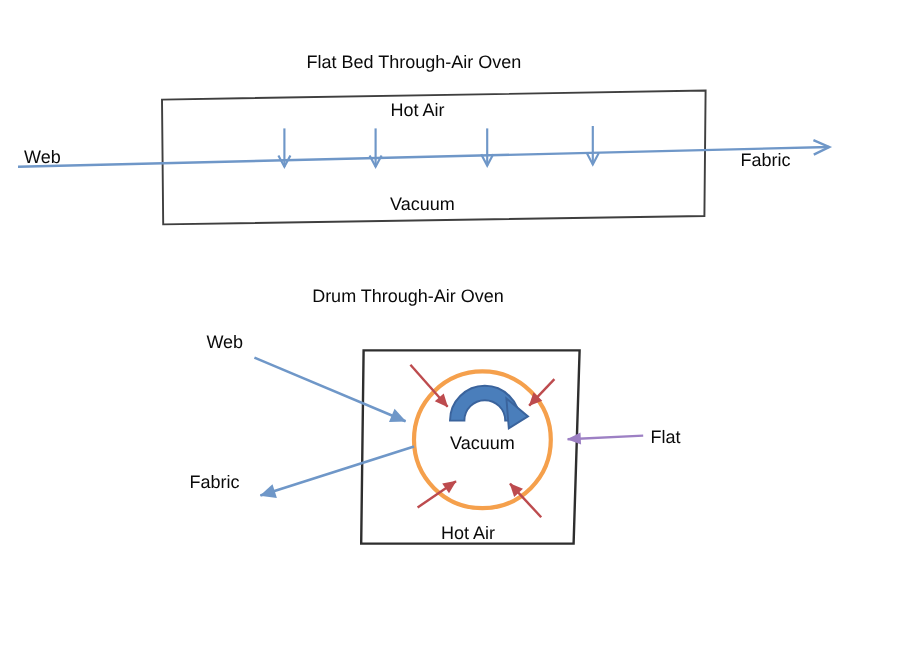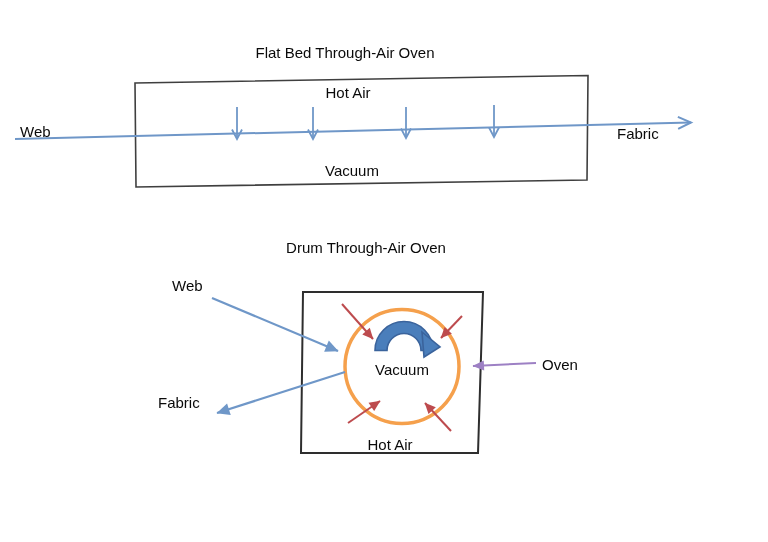--- a/index.html
+++ b/index.html
@@ -74,26 +74,26 @@
   <div class="label center" style="left:245px;top:44px;width:200px;">Flat Bed Through-Air Oven</div>
 
   <div class="label center" style="left:308px;top:84px;width:80px;">Hot Air</div>
 
   <div class="label center" style="left:312px;top:162px;width:80px;">Vacuum</div>
 
   <div class="label" style="left:20px;top:123px;">Web</div>
 
   <div class="label" style="left:617px;top:125px;">Fabric</div>
 
-  <div class="label center" style="left:266px;top:239px;width:200px;">Drum Through-Air Oven</div>
+  <div class="label center" style="left:240px;top:239px;width:200px;">Drum Through-Air Oven</div>
 
   <div class="label" style="left:172px;top:277px;">Web</div>
 
   <div class="label" style="left:158px;top:394px;">Fabric</div>
 
   <div class="label center" style="left:366px;top:361px;width:72px;">Vacuum</div>
 
   <div class="label center" style="left:353px;top:436px;width:74px;">Hot Air</div>
 
-  <div class="label" style="left:542px;top:356px;">Oven</div>
+  <div class="label" style="left:542px;top:356px;">Flat</div>
 
 
 </div>
 
 </body></html>

